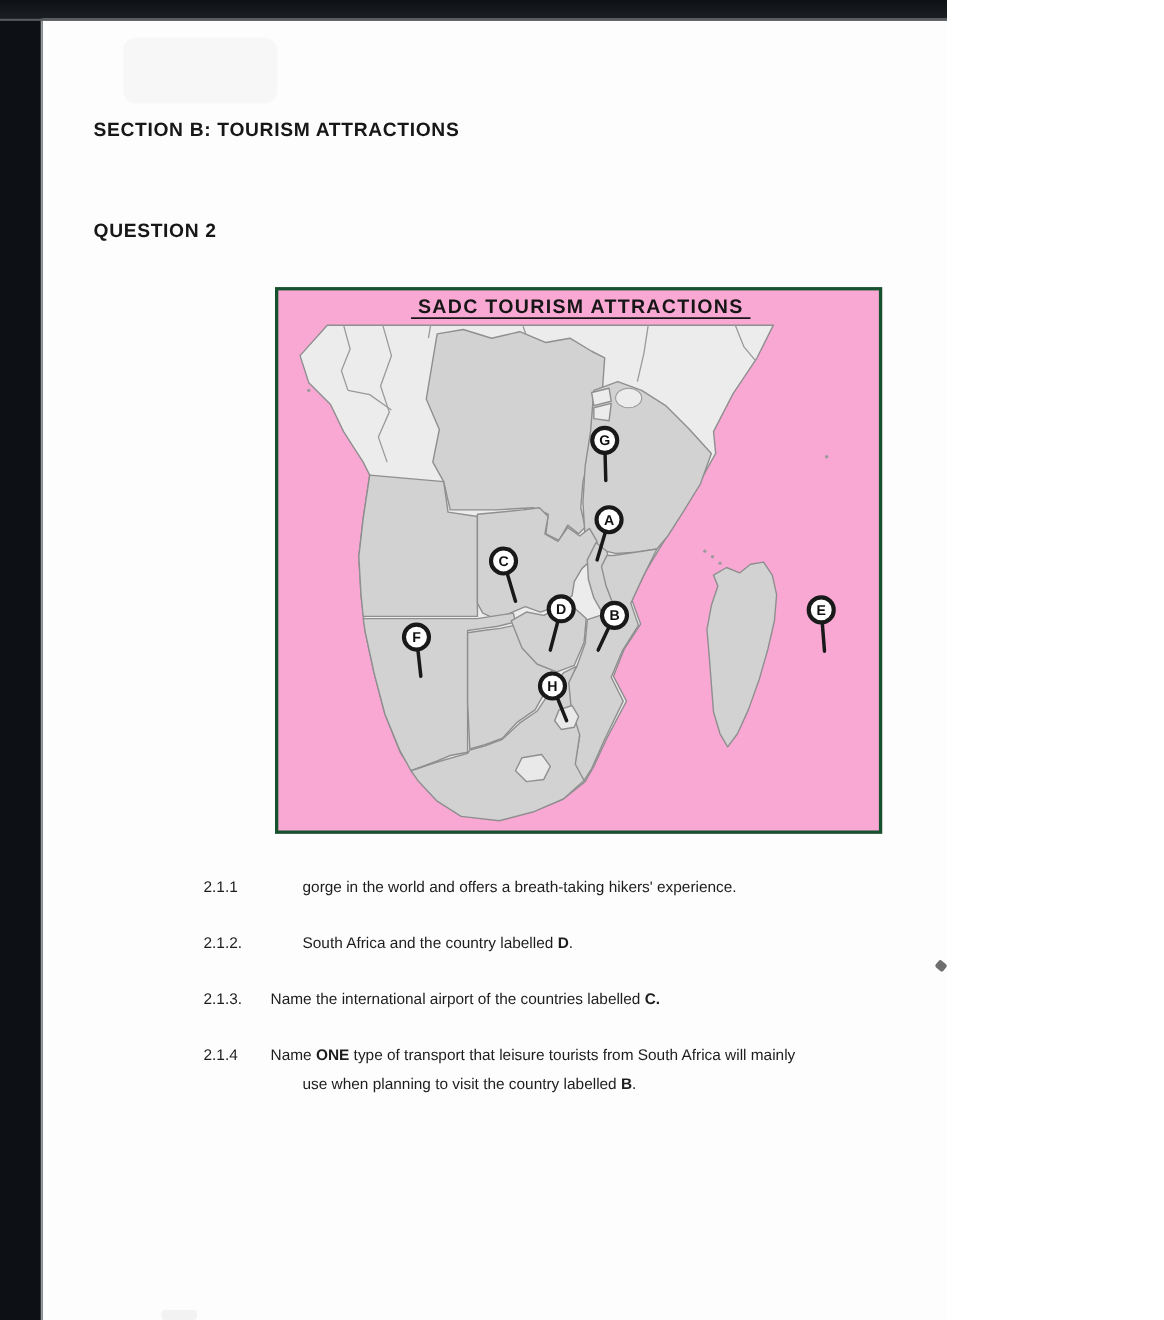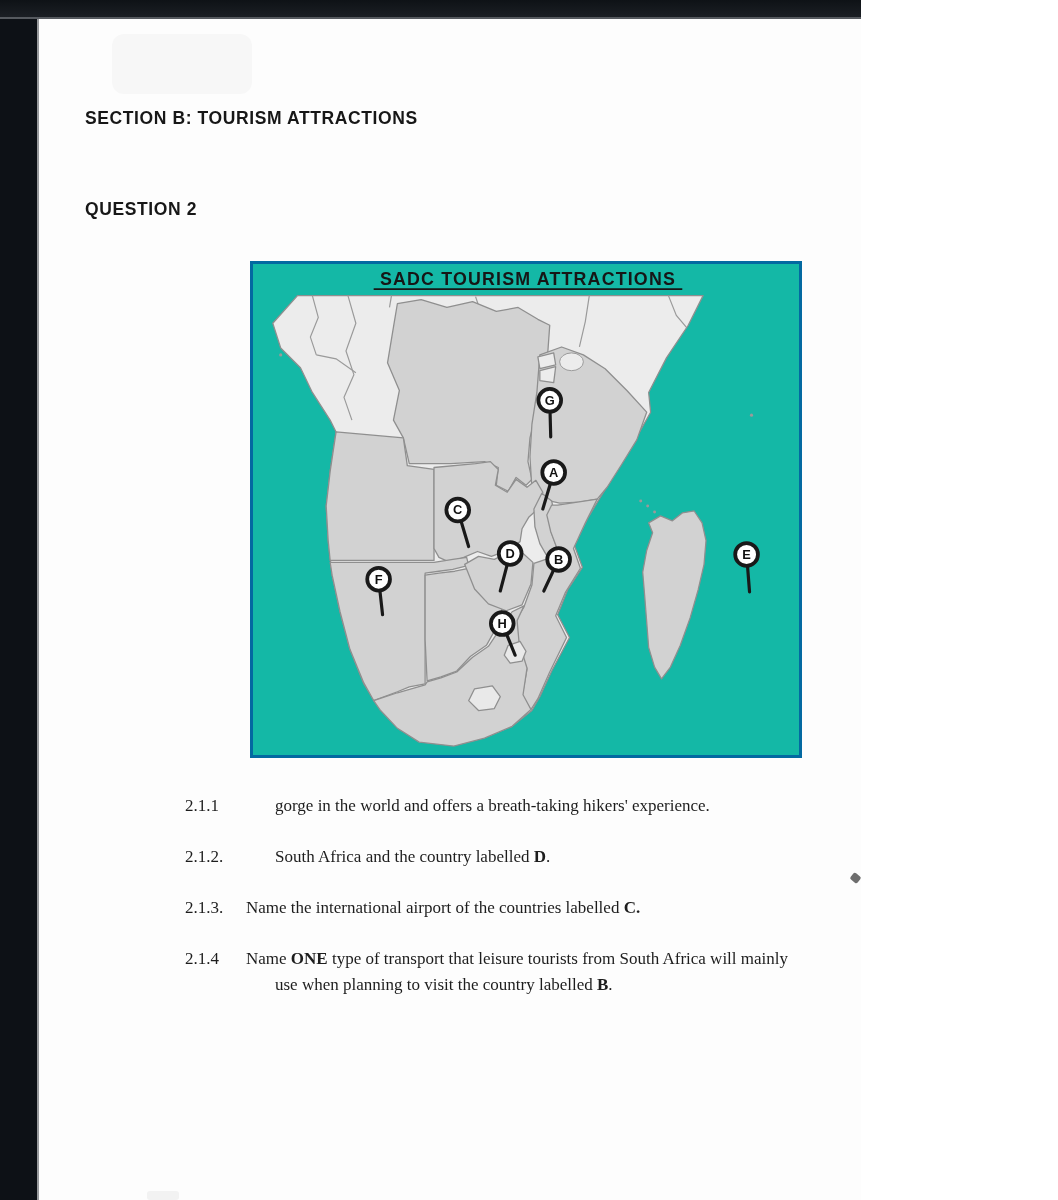--- a/index.html
+++ b/index.html
@@ -17,31 +17,31 @@
     filter:blur(0.5px);z-index:1;color:#1d1d1d;}
   .smudge1{position:absolute;left:112px;top:34px;width:140px;height:60px;background:#f7f7f7;border-radius:12px;}
   .trunc-speck{position:absolute;left:851px;top:874px;width:9px;height:8px;background:#6e6e6e;transform:rotate(40deg);border-radius:2px;}
 
   .doc-h1{position:absolute;left:85px;top:108px;font-size:17.5px;font-weight:bold;letter-spacing:0.6px;color:#171717;}
   .doc-h2{position:absolute;left:85px;top:159px;font-size:17.5px;font-weight:bold;letter-spacing:0.6px;color:#171717;margin-top:40px;}
   .intro{position:absolute;left:85px;top:211px;font-size:17.5px;}
   .intro-num{display:inline-block;width:63px;}
 
   .map-frame{position:absolute;left:250px;top:261px;width:552px;height:497px;
-    border:3px solid #0369a1;background:#14b8a6;box-sizing:border-box;}
+    border:3px solid #14532d;background:#f9a8d4;box-sizing:border-box;}
   .map-frame svg{position:absolute;left:0;top:0;width:100%;height:100%;}
   .map-title{font:bold 18px "Liberation Sans",sans-serif;letter-spacing:1.2px;fill:#161616;text-anchor:middle;}
   .cty{stroke:#8f8f8f;stroke-width:1.3;stroke-linejoin:round;}
   .light{fill:#ececec;} .dark{fill:#d2d2d2;} .noborder-line{fill:none;stroke:#9a9a9a;stroke-width:1.2;}
   .pin-tail{stroke:#191919;stroke-width:3.2;stroke-linecap:round;}
   .pin-circle{fill:#ffffff;stroke:#191919;stroke-width:3.8;}
   .pin-letter{font:bold 13px "Liberation Sans",sans-serif;text-anchor:middle;fill:#101010;}
 
   .questions{position:absolute;left:185px;top:793px;width:753px;}
-  .q-row{display:flex;margin-bottom:25px;font-size:17px;line-height:26px;font-family:Liberation Serif, serif;}
+  .q-row{display:flex;margin-bottom:25px;font-size:14px;line-height:26px;}
   .q-num{width:61px;flex:none;}
   .q-body{flex:1;}
   .q-line{position:relative;white-space:nowrap;}
   .q-line.cont{padding-left:29px;}
   .b{font-weight:bold;}
   .q-marks{position:absolute;right:0;top:0;}
 
   
   .page-indicator{position:absolute;left:881px;top:862px;font-size:24px;color:#737373;z-index:10;text-align:right;}
   .dots-grid{position:absolute;left:1027px;top:860px;display:grid;

